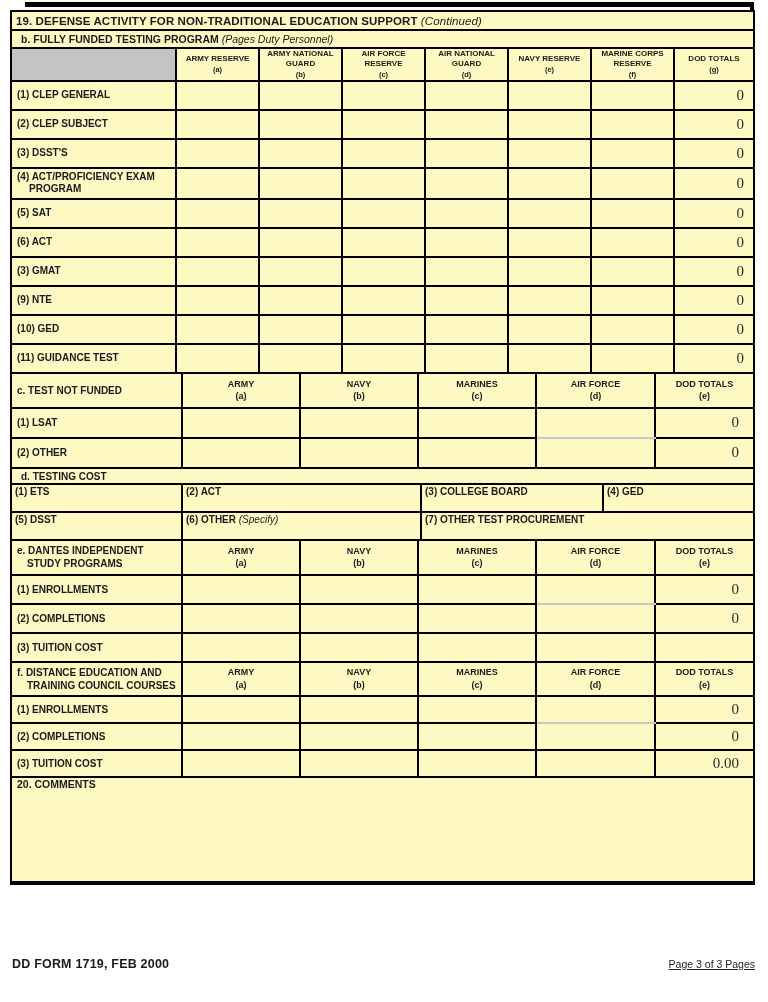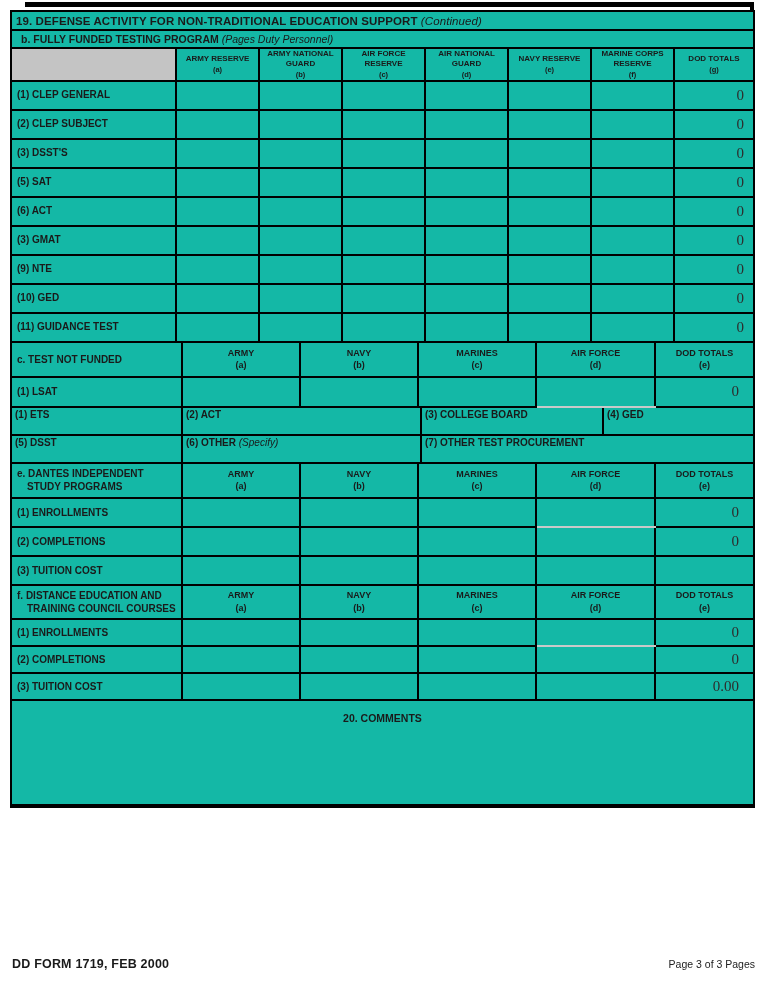--- a/index.html
+++ b/index.html
@@ -7,21 +7,21 @@
   body {
     width:768px; height:1002px; position:relative;
     font-family:"Liberation Sans", sans-serif; color:#1a1a1a;
     -webkit-font-smoothing:antialiased;
   }
   .top-rule { position:absolute; left:25px; top:2px; width:728px; height:5px; background:#000; }
   .top-right-connector { position:absolute; left:750px; top:2px; width:4px; height:12px; background:#000; }
 
   .form {
     position:absolute; left:10px; top:10px; width:745px;
-    border:2px solid #000; border-bottom-width:4px; background:#14b8a6;
+    border:2px solid #000; border-bottom-width:4px; background:#fef9c3;
   }
 
   .bar { border-bottom:2px solid #000; }
   .bar19 { padding:3px 4px 2px 4px; font-size:11.5px; font-weight:bold; letter-spacing:.1px; }
   .barb  { padding:2px 4px 2px 9px;  font-size:10.5px; font-weight:bold; }
   .bard  { padding:2px 4px 1px 9px;  font-size:10px;   font-weight:bold; }
   .it { font-style:italic; font-weight:normal; }
 
   table { width:100%; border-collapse:collapse; table-layout:fixed; }
   td { border-right:2px solid #000; border-bottom:2px solid #000; vertical-align:middle; overflow:hidden; }
@@ -45,25 +45,25 @@
   .tf .drow td { height:27px; }
 
   .dod { text-align:right; padding-right:9px; font-family:"Liberation Serif", serif; font-size:15px; color:#2d2d2d; }
   .tc .dod { padding-right:14px; }
   .soft { border-bottom-color:#c9c9c9; }
 
   
   .td-tbl td { height:27px; vertical-align:top; font-weight:bold; font-size:10px; padding:1px 3px; }
   .td-tbl .r2 td { height:28px; }
 
-  .comments { height:103px; padding:11px 5px; font-weight:bold; font-size:10.5px;text-align:center; }
+  .comments { height:103px; padding:0 5px; font-weight:bold; font-size:10.5px; }
 
   .footer { position:absolute; left:12px; top:957px; width:743px; display:flex; justify-content:space-between; align-items:baseline; }
   .footer .fid  { font-weight:bold; font-size:12.5px; letter-spacing:.2px; }
-  .footer .pg   { font-size:10.5px; color:#222; }
+  .footer .pg   { font-size:10.5px; color:#222;text-decoration:underline; }
 </style>
 </head>
 <body>
 
 <div class="top-rule"></div>
 <div class="top-right-connector"></div>
 
 <div class="form">
 
   <div class="bar bar19">
@@ -134,20 +134,30 @@
           <td></td>
           <td></td>
           <td></td>
           <td></td>
           <td></td>
           <td></td>
           <td class="dod">0</td>
         </tr>
     <tr class="drow">
           <td class="lbl">(3) DSST'S</td>
+          <td></td>
+          <td></td>
+          <td></td>
+          <td></td>
+          <td></td>
+          <td></td>
+          <td class="dod">0</td>
+        </tr>
+    <tr class="drow">
+          <td class="lbl">(4) ACT/PROFICIENCY EXAM PROGRAM</td>
           <td></td>
           <td></td>
           <td></td>
           <td></td>
           <td></td>
           <td></td>
           <td class="dod">0</td>
         </tr>
     <tr class="drow">
           <td class="lbl">(5) SAT</td>
@@ -246,23 +256,34 @@
           </td>
     </tr>
     <tr class="drow">
           <td class="lbl">(1) LSAT</td>
           <td></td>
           <td></td>
           <td></td>
           <td class="soft"></td>
           <td class="dod">0</td>
         </tr>
+    <tr class="drow">
+          <td class="lbl">(2) OTHER</td>
+          <td></td>
+          <td></td>
+          <td></td>
+          <td></td>
+          <td class="dod">0</td>
+        </tr>
   </tbody>
     </table>
 
+  <div class="bar bard">
+    <span>d. TESTING COST</span>
+  </div>
 
   <table class="td-tbl">
     <colgroup>
         <col style="width:170px">
         <col style="width:239px">
         <col style="width:182px">
         <col>
       </colgroup>
     <tbody>
         <tr>

